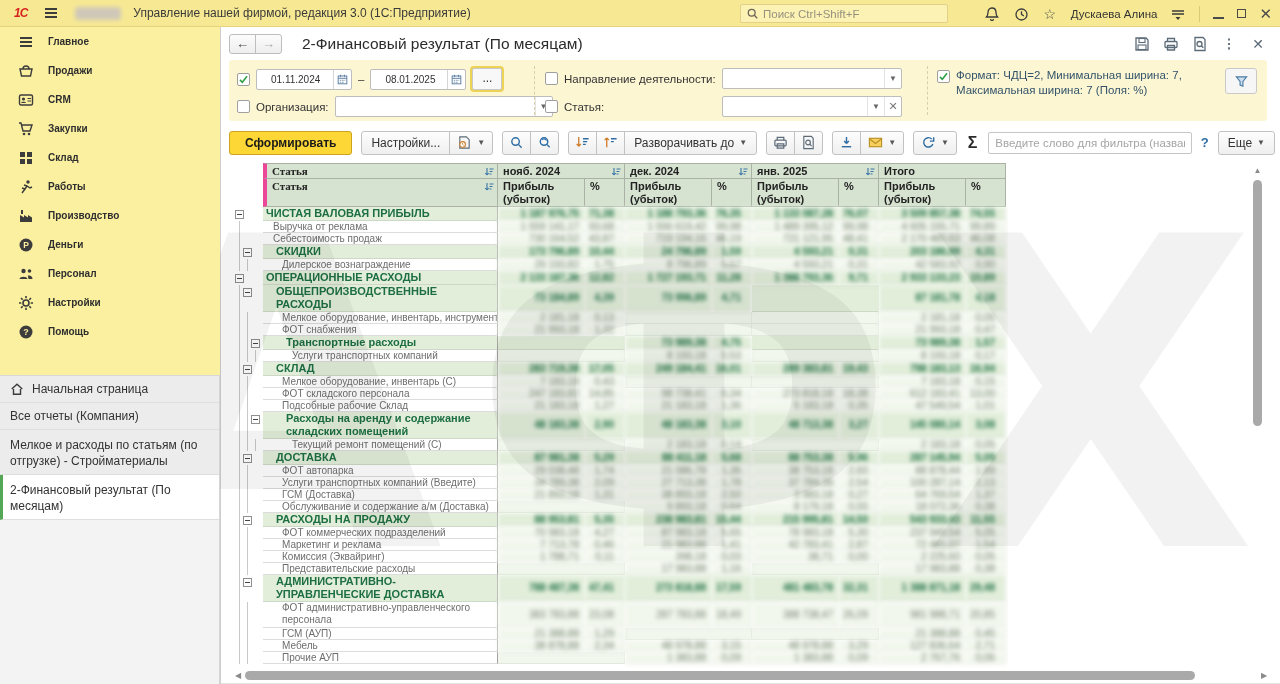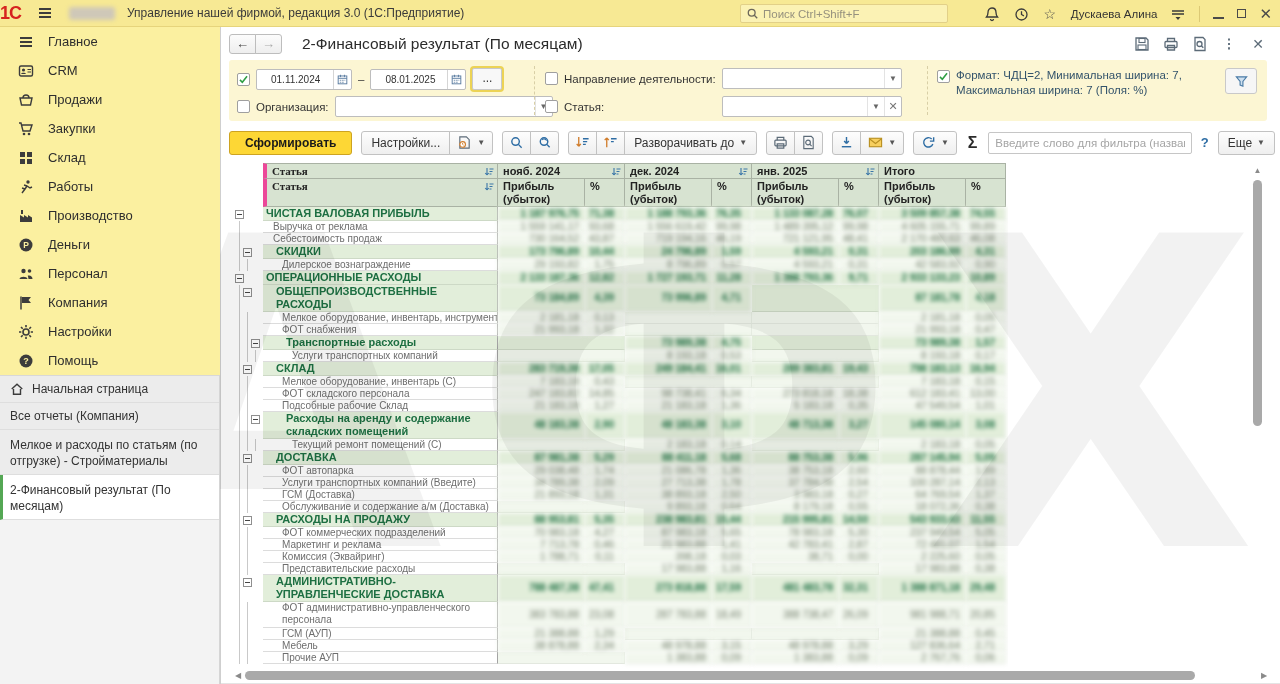--- a/index.html
+++ b/index.html
@@ -1,41 +1,41 @@
 <!DOCTYPE html>
 <html><head>
 <meta charset="utf-8">
 <style>
   * { margin:0; padding:0; box-sizing:border-box; }
   html,body { width:1280px; height:684px; overflow:hidden; }
   body { font-family:"Liberation Sans", sans-serif; background:#fff; position:relative; font-size:12px; color:#333; }
 
   
   .topbar { position:absolute; left:0; top:0; width:1280px; height:27px; background:#f7e994; border-bottom:1px solid #e6d47c; display:flex; align-items:center; z-index:50; }
-  .logo { font-weight:bold; color:#d6231f; font-size:18px; letter-spacing:-1px; }
+  .logo { font-weight:bold; font-style:italic; color:#d6231f; font-size:12px; margin-left:14px; letter-spacing:-1px; }
   .hamb { margin-left:16px; width:16px; height:16px; cursor:pointer; }
   .blur-badge { margin-left:16px; width:46px; height:13px; border-radius:3px; background:#cfc8b8; filter:blur(2px); }
   .app-title { margin-left:12px; font-size:12px; color:#3a3a3a; }
   .tb-search { position:absolute; left:740px; top:4px; width:208px; height:19px; background:#fbf2b4; border:1px solid #e2d088; border-radius:2px; display:flex; align-items:center; padding:0 5px; gap:4px; }
   .tb-search input { border:none; background:transparent; outline:none; font-size:11.5px; color:#6c675a; width:100%; font-family:"Liberation Sans",sans-serif; }
   .tb-search input::placeholder { color:#96917e; }
   .tb-right { position:absolute; right:8px; top:0; height:27px; display:flex; align-items:center; gap:13px; }
   .tb-ico { width:16px; height:16px; cursor:pointer; display:flex; align-items:center; justify-content:center; }
   .tb-user { font-size:11.5px; color:#333; cursor:pointer; }
   .tb-star { font-size:14px; color:#4a4a4a; line-height:1; }
   .tb-sep { width:1px; height:16px; background:#dcc975; }
   .win-min { width:11px; height:2px; background:#4a4a4a; margin-top:8px; cursor:pointer; }
   .win-max { width:9px; height:9px; border:1.5px solid #4a4a4a; cursor:pointer; }
   .win-close { font-size:15px; color:#4a4a4a; line-height:1; cursor:pointer; }
 
   
   .sidebar { position:absolute; left:0; top:27px; width:220px; height:348px; background:#fbf0a0; z-index:10; }
   .side-item { height:29px; display:flex; align-items:center; padding-left:18px; gap:14px; cursor:pointer; }
   .si-ico { width:16px; height:16px; flex:0 0 16px; }
-  .si-label { font-size:13px; color:#2e2e2e; }
+  .si-label { font-size:10px; color:#2e2e2e;font-weight:bold; }
 
   
   .navpanel { position:absolute; left:0; top:375px; width:220px; height:309px; background:#f3f3f3; border-right:1px solid #d5d5d5; z-index:10; }
   .nav-item { background:#ececec; border-bottom:1px solid #dedede; display:flex; align-items:center; padding:0 10px; gap:8px; cursor:pointer; font-size:12px; color:#333; }
   .nav-home { height:28px; border-top:1px solid #d8d8d8; }
   .nav-one { height:27px; }
   .nav-two { height:45px; line-height:1.35; padding-top:2px; align-items:center; }
   .nav-active { background:#fff; border-left:3px solid #54a754; padding-left:7px; }
 
   
@@ -187,40 +187,40 @@
       <span class="si-ico">
         <svg viewBox="0 0 16 16">
           <path d="M2 4h12M2 8h12M2 12h12" stroke="#3c3c3c" stroke-width="1.8" fill="none"></path>
         </svg>
       </span>
       <span class="si-label">Главное</span>
     </div>
     <div class="side-item">
       <span class="si-ico">
         <svg viewBox="0 0 16 16">
+          <path d="M2 6h12l-1.5 7h-9z" fill="none" stroke="#3c3c3c" stroke-width="1.4"></path>
+          <path d="M5 6c0-4 6-4 6 0" fill="none" stroke="#3c3c3c" stroke-width="1.4"></path>
+        </svg>
+      </span>
+      <span class="si-label">Продажи</span>
+    </div>
+    <div class="side-item">
+      <span class="si-ico">
+        <svg viewBox="0 0 16 16">
           <rect x="1.5" y="3" width="13" height="10" rx="1.5" fill="none" stroke="#3c3c3c" stroke-width="1.4"></rect>
           <circle cx="5.5" cy="7" r="1.6" fill="#3c3c3c"></circle>
           <path d="M3 11c.5-1.6 4.5-1.6 5 0z" fill="#3c3c3c"></path>
           <path d="M9.5 6.5h3.5M9.5 9h3.5" stroke="#3c3c3c" stroke-width="1.2"></path>
         </svg>
       </span>
       <span class="si-label">CRM</span>
     </div>
     <div class="side-item">
       <span class="si-ico">
         <svg viewBox="0 0 16 16">
-          <path d="M2 6h12l-1.5 7h-9z" fill="none" stroke="#3c3c3c" stroke-width="1.4"></path>
-          <path d="M5 6c0-4 6-4 6 0" fill="none" stroke="#3c3c3c" stroke-width="1.4"></path>
-        </svg>
-      </span>
-      <span class="si-label">Продажи</span>
-    </div>
-    <div class="side-item">
-      <span class="si-ico">
-        <svg viewBox="0 0 16 16">
           <path d="M1 2h2l2 8h7l2-6H4" fill="none" stroke="#3c3c3c" stroke-width="1.4"></path>
           <circle cx="6" cy="13" r="1.3" fill="#3c3c3c"></circle>
           <circle cx="11" cy="13" r="1.3" fill="#3c3c3c"></circle>
         </svg>
       </span>
       <span class="si-label">Закупки</span>
     </div>
     <div class="side-item">
       <span class="si-ico">
         <svg viewBox="0 0 16 16">
@@ -262,29 +262,20 @@
     <div class="side-item">
       <span class="si-ico">
         <svg viewBox="0 0 16 16">
           <circle cx="5.5" cy="5" r="2.2" fill="#3c3c3c"></circle>
           <path d="M1.5 13c.4-3 7.6-3 8 0z" fill="#3c3c3c"></path>
           <circle cx="11.5" cy="5" r="1.8" fill="#3c3c3c"></circle>
           <path d="M9.8 9.6c2.3-.8 4.6.6 4.7 3.4h-4z" fill="#3c3c3c"></path>
         </svg>
       </span>
       <span class="si-label">Персонал</span>
-    </div>
-    <div class="side-item">
-      <span class="si-ico">
-        <svg viewBox="0 0 16 16">
-          <path d="M3 1.5v13" stroke="#3c3c3c" stroke-width="1.5"></path>
-          <path d="M4 2h9l-2.5 3L13 8H4z" fill="#3c3c3c"></path>
-        </svg>
-      </span>
-      <span class="si-label">Компания</span>
     </div>
     <div class="side-item">
       <span class="si-ico">
         <svg viewBox="0 0 16 16">
           <circle cx="8" cy="8" r="3" fill="none" stroke="#3c3c3c" stroke-width="1.6"></circle>
           <path d="M8 1v2.3M8 12.7V15M1 8h2.3M12.7 8H15M3 3l1.7 1.7M11.3 11.3L13 13M13 3l-1.7 1.7M4.7 11.3L3 13" stroke="#3c3c3c" stroke-width="1.6"></path>
         </svg>
       </span>
       <span class="si-label">Настройки</span>
     </div>

